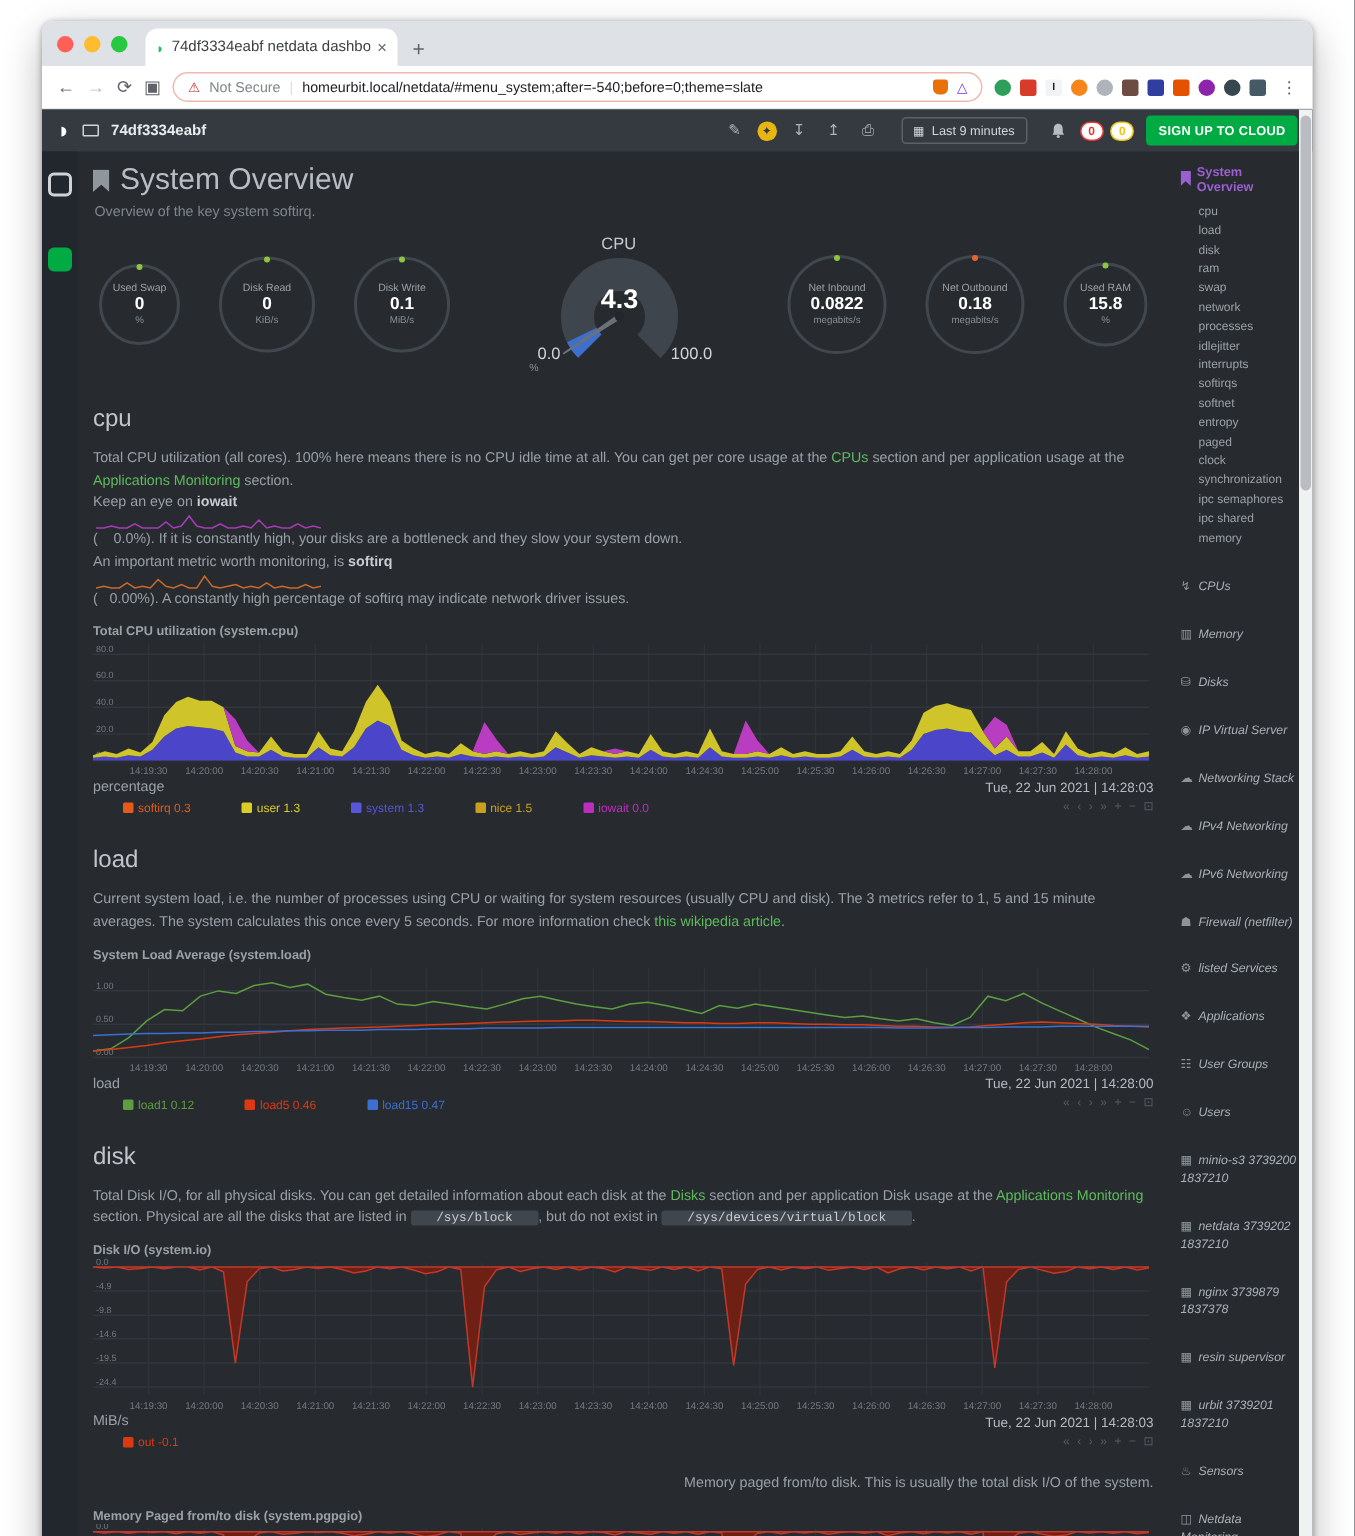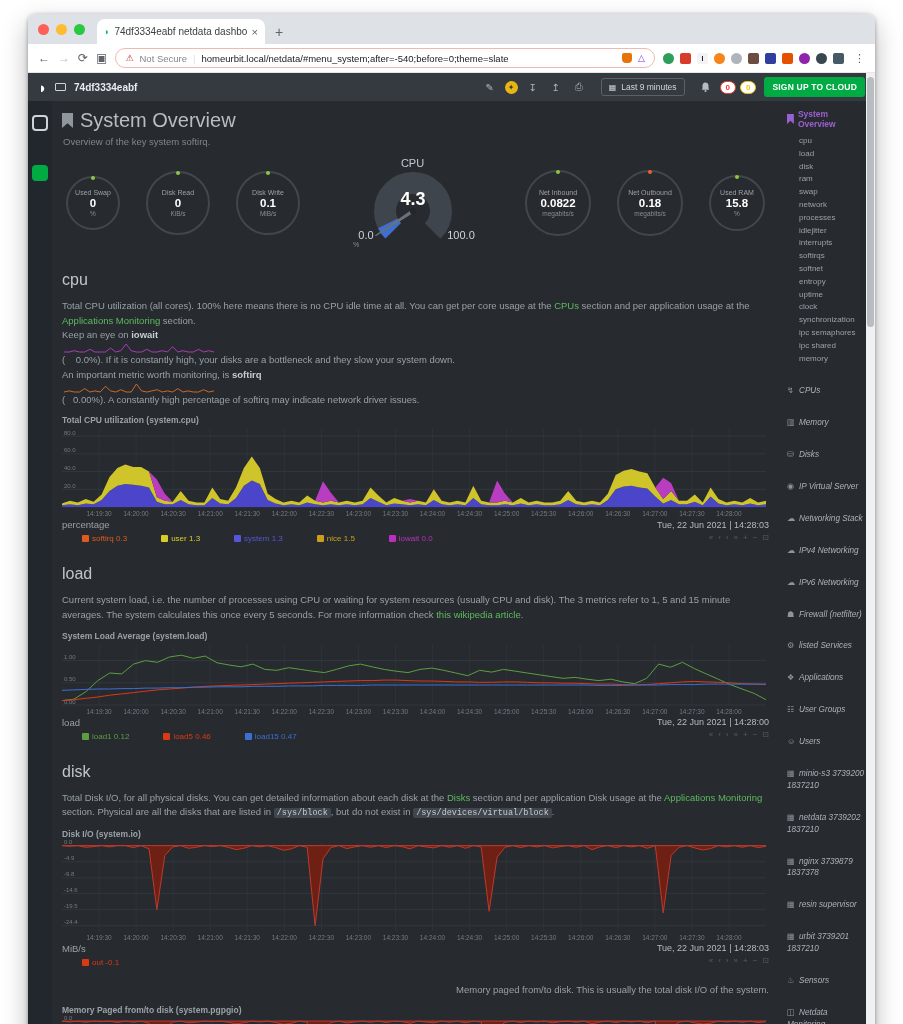--- a/index.html
+++ b/index.html
@@ -70,21 +70,21 @@
   .gvalue { font-size:11.5px; font-weight:bold; color:#fff; margin:1px 0; }
   .gunit { font-size:6.5px; color:#868e96; }
   .cpu-gauge-block { text-align:center; }
   .cpu-gauge-title { font-size:11px; color:#c3c9ce; margin-bottom:-4px; }
 
   .section { margin-top:22px; }
   .sechead { font-size:16px; color:#bfc5ca; margin-bottom:10px; }
   .para { font-size:9.5px; color:#98a0a6; line-height:1.55; }
   .para .lnk { color:#5eba5e; }
   .para .bld { font-weight:bold; color:#c6ccd1; }
-  .para .code { background:#3f464d; color:#c8ccd0; border-radius:2px; padding:0 3px; font-family:"Liberation Mono","DejaVu Sans Mono",monospace; font-size:8.5px; }
+  .para .code { background:#3f464d; color:#c8ccd0; border-radius:2px; padding:0 17px; font-family:"Liberation Mono","DejaVu Sans Mono",monospace; font-size:8.5px; }
   .spark { vertical-align:middle; margin:0 2px; }
 
   .chart { margin-top:8px; }
   .ctitle { font-size:8.5px; font-weight:bold; color:#9aa1a7; margin-bottom:1px; }
   svg { font-family:inherit; display:block; }
   .crow { display:flex; justify-content:space-between; align-items:center; margin-top:1px; }
   .units { font-size:9.5px; color:#9aa1a7; }
   .tstamp { font-size:9px; color:#b5bbc0; }
   .legend { display:flex; gap:14px; align-items:center; margin-top:3px; }
   .lg-item { display:flex; gap:3px; align-items:center; font-size:8px;padding-left:20px; }
@@ -654,21 +654,21 @@
             <li>disk</li>
             <li>ram</li>
             <li>swap</li>
             <li>network</li>
             <li>processes</li>
             <li>idlejitter</li>
             <li>interrupts</li>
             <li>softirqs</li>
             <li>softnet</li>
             <li>entropy</li>
-            <li>uptime</li>
+            <li>paged</li>
             <li>clock synchronization</li>
             <li>ipc semaphores</li>
             <li>ipc shared memory</li>
           </ul>
         <ul class="secmenu">
 
         <li><span class="ic">↯</span><span>CPUs</span></li>
             <li><span class="ic">▥</span><span>Memory</span></li>
             <li><span class="ic">⛁</span><span>Disks</span></li>
             <li><span class="ic">◉</span><span>IP Virtual Server</span></li>

